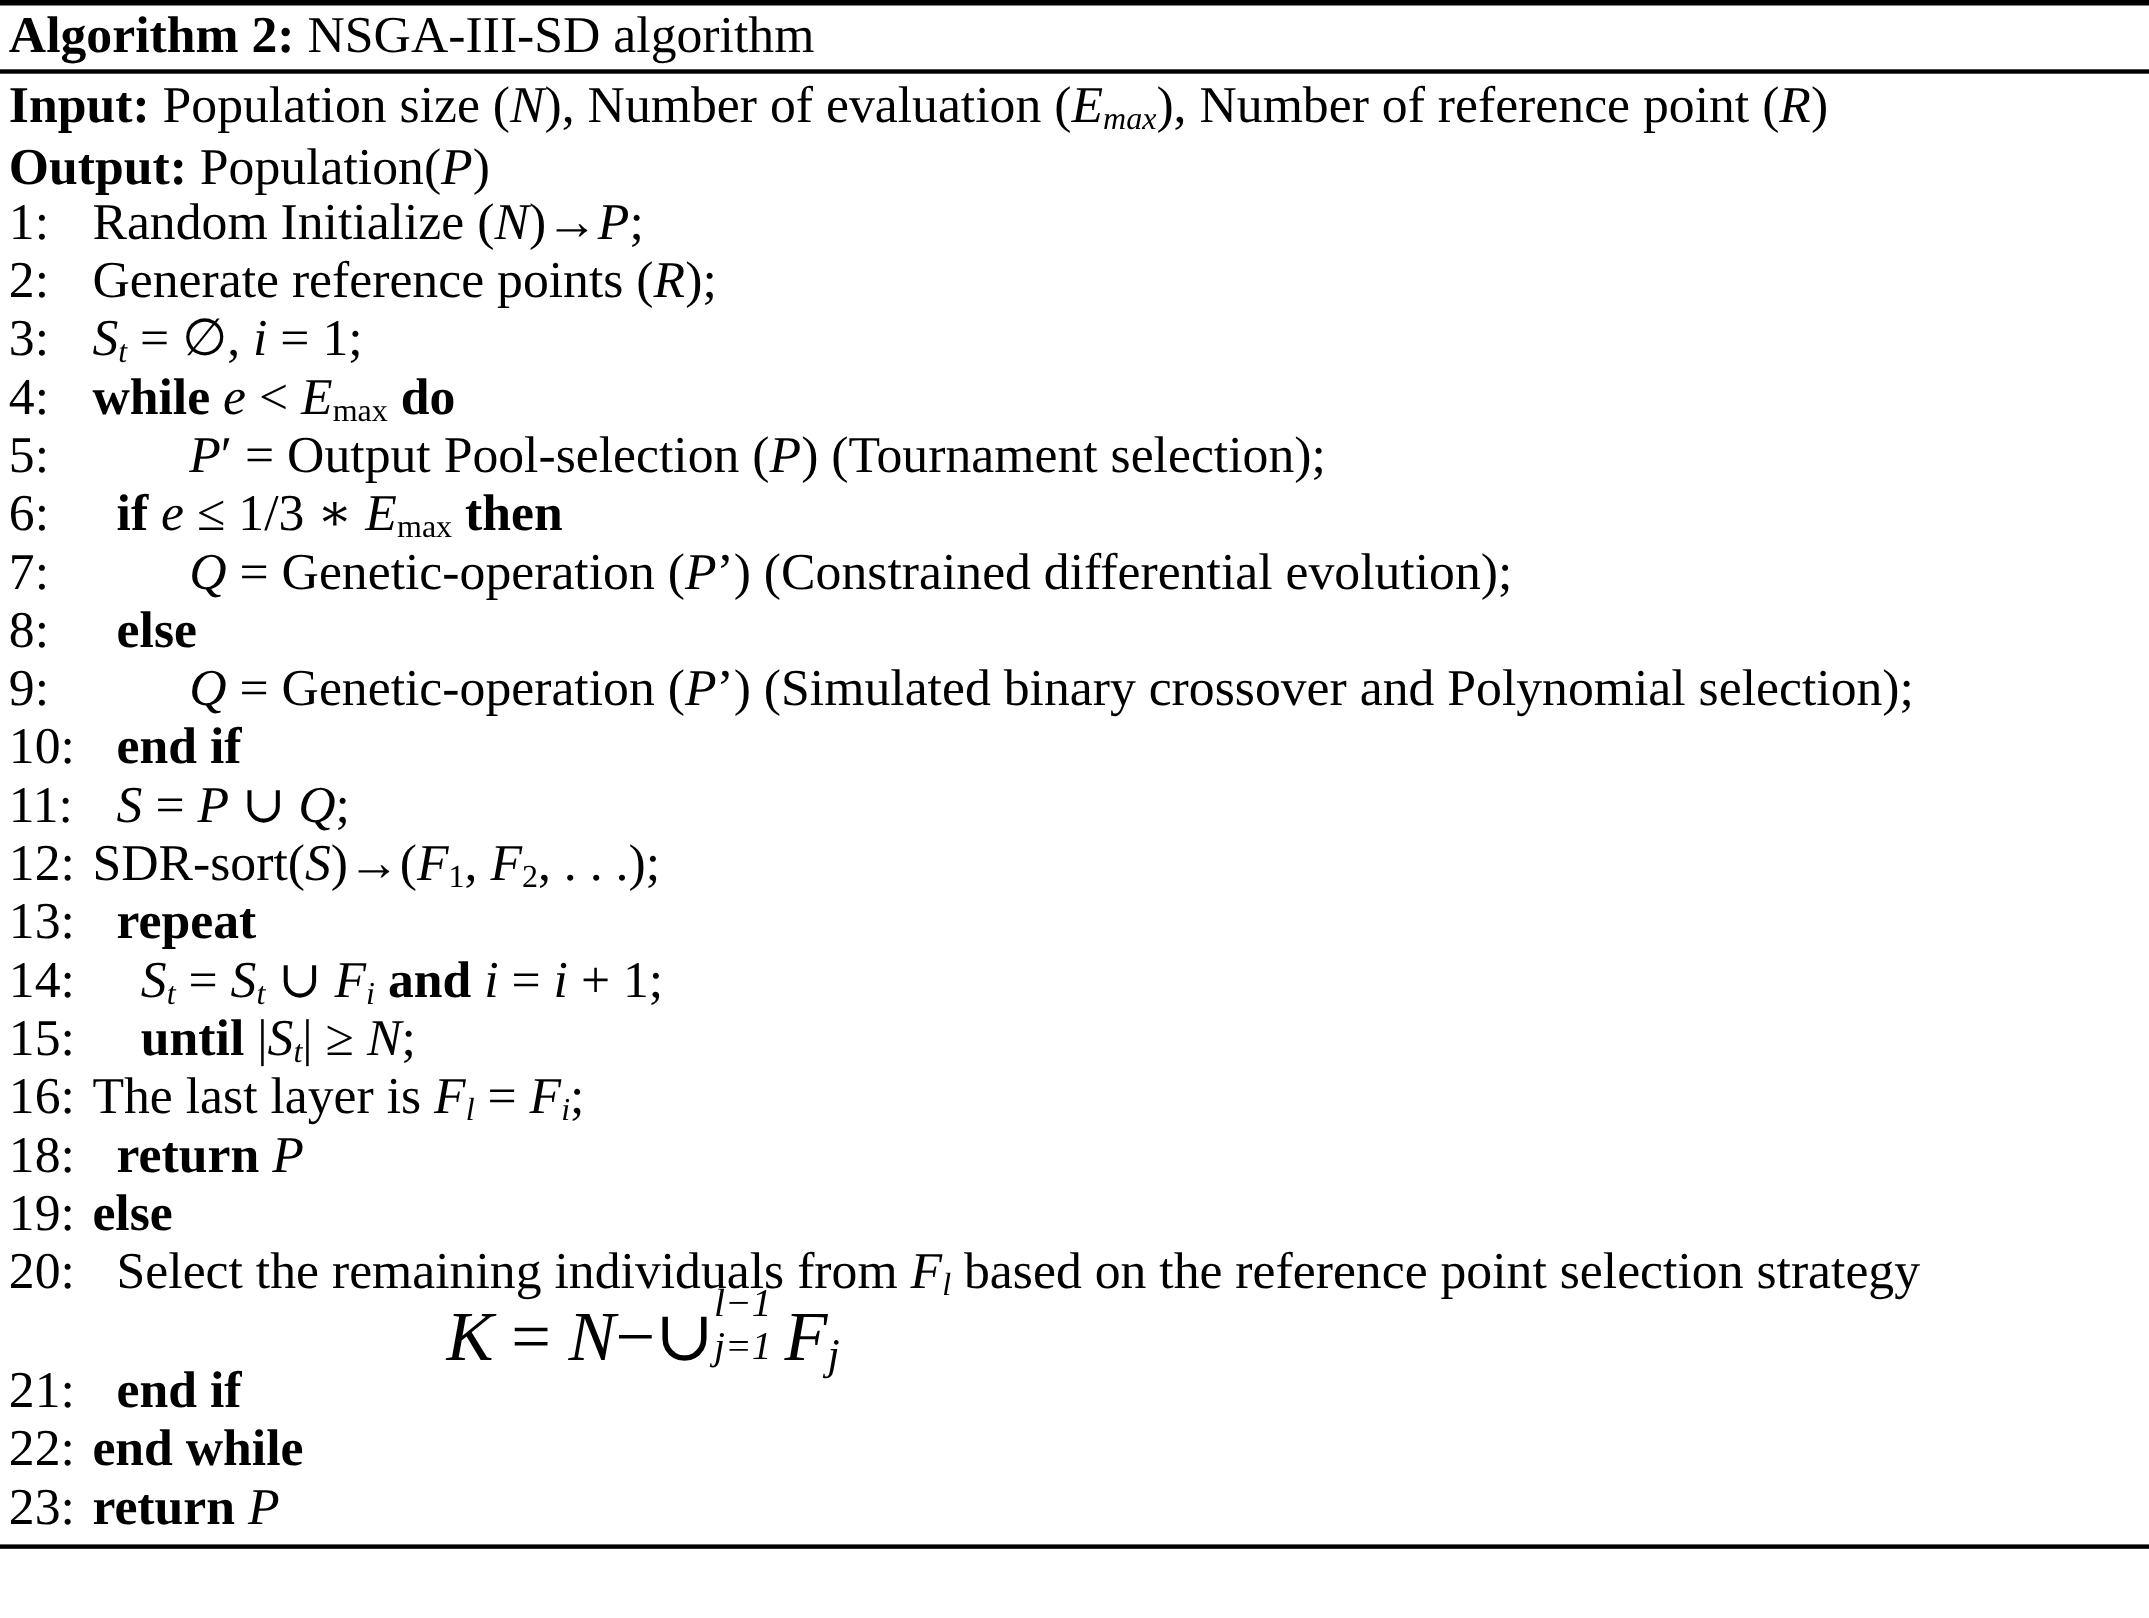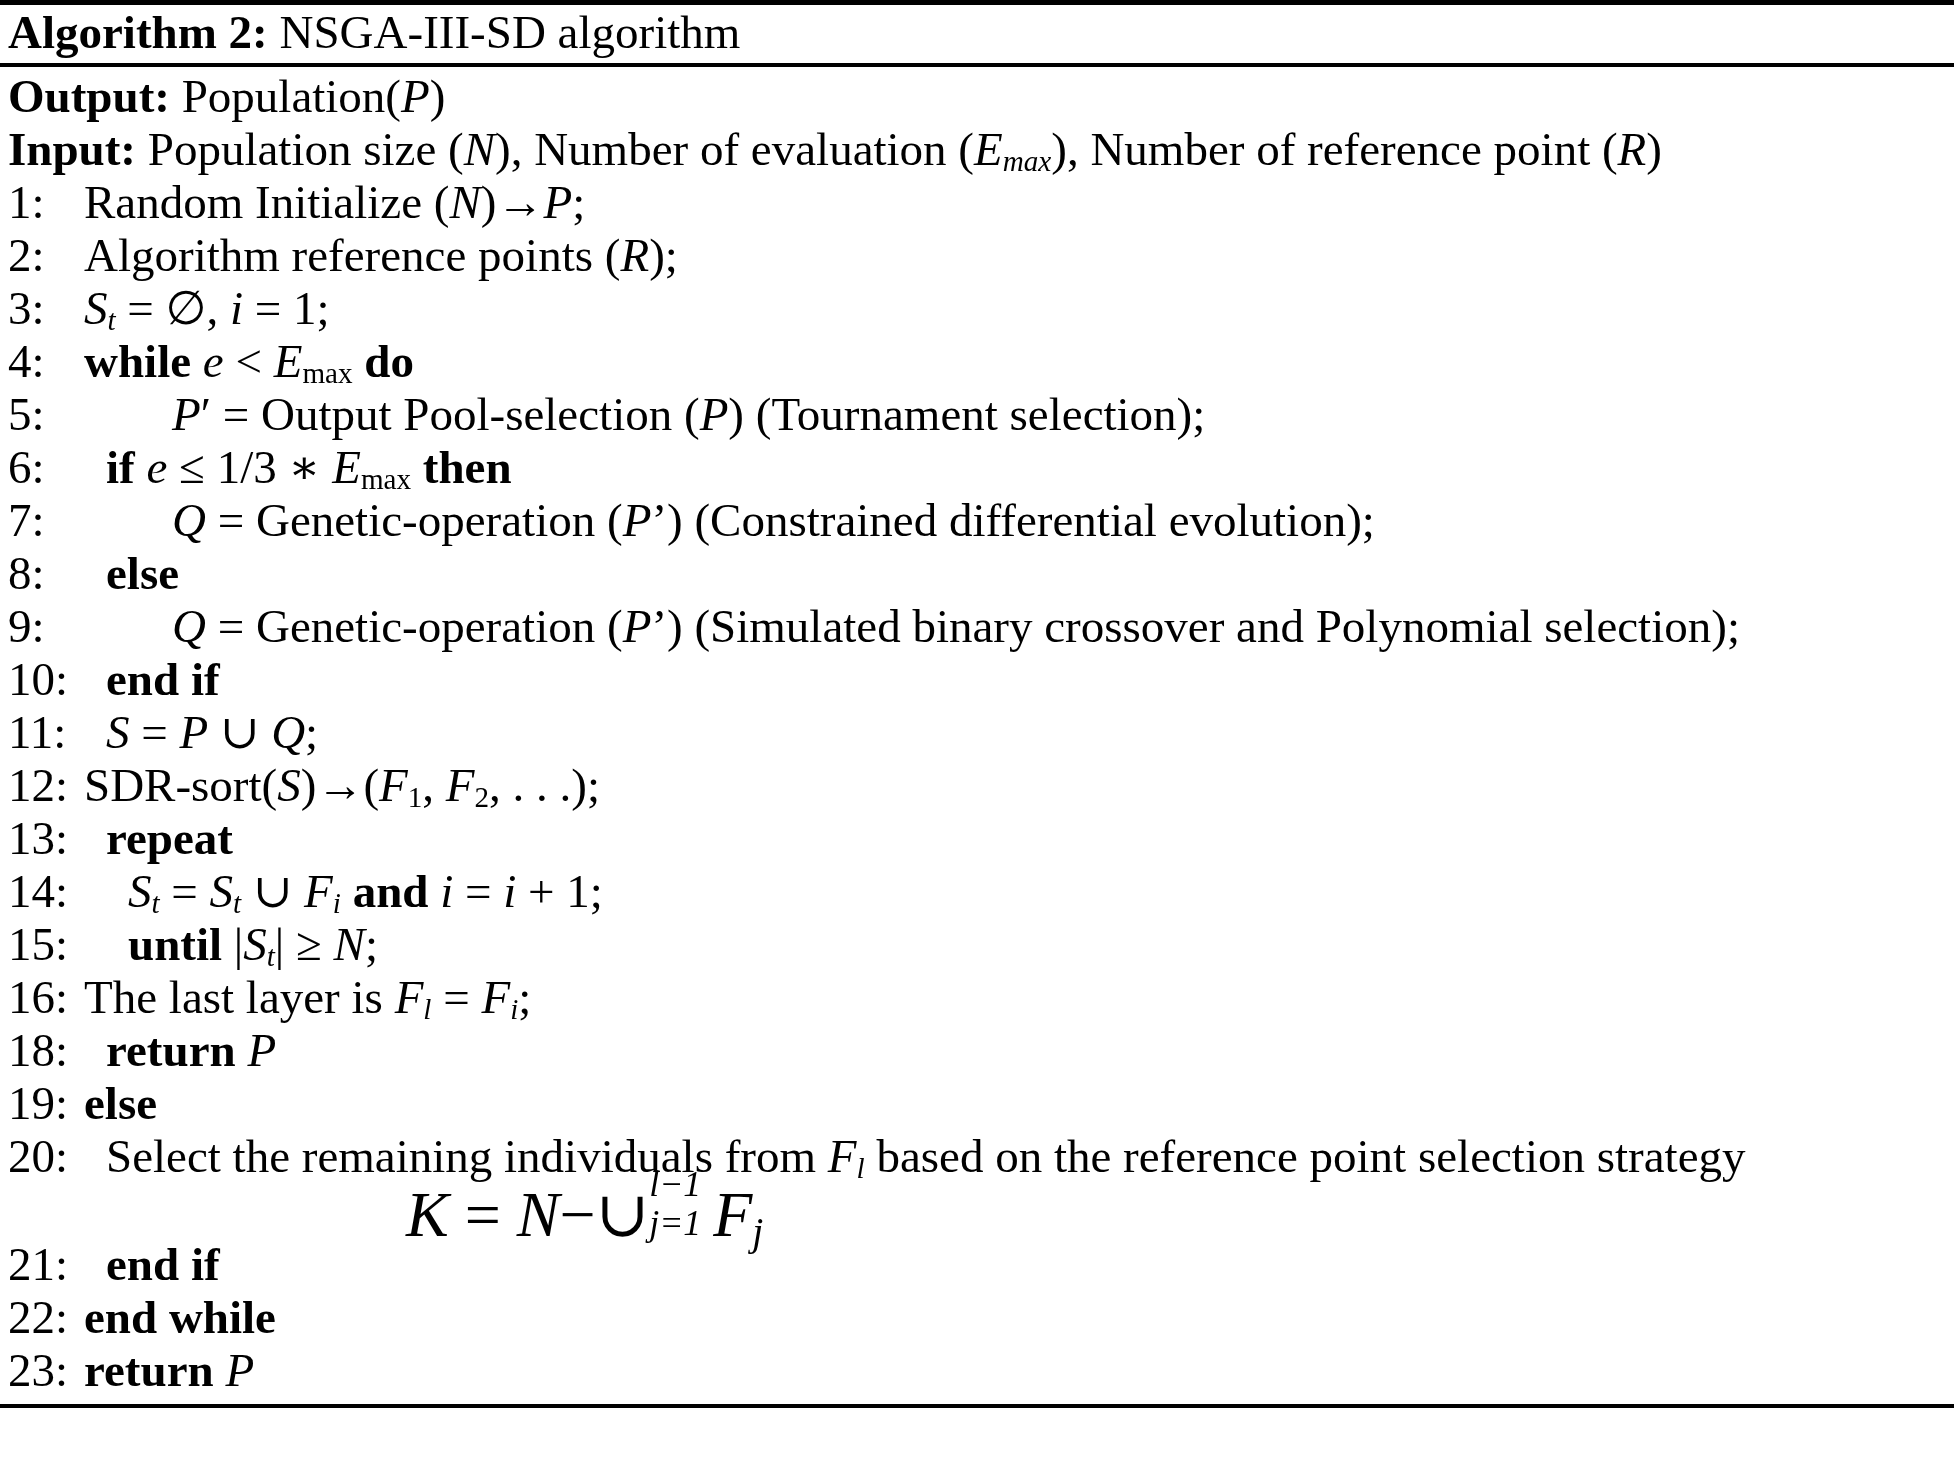--- a/index.html
+++ b/index.html
@@ -130,37 +130,37 @@
   <div class="rule-top"></div>
 
   <div class="title-row">
     <span class="kw">Algorithm 2:</span>
     <span>NSGA-III-SD algorithm</span>
   </div>
 
   <div class="rule-mid"></div>
 
   <div class="io-row">
+    <span class="kw">Input:</span>
+    <span>Population size (</span><span class="var">N</span><span>), Number of evaluation (</span><span class="var">E</span><sub class="sm">max</sub><span>), Number of reference point (</span><span class="var">R</span><span>)</span>
+  </div>
+
+  <div class="io-row">
     <span class="kw">Output:</span>
     <span>Population(</span><span class="var">P</span><span>)</span>
   </div>
 
-  <div class="io-row">
-    <span class="kw">Input:</span>
-    <span>Population size (</span><span class="var">N</span><span>), Number of evaluation (</span><span class="var">E</span><sub class="sm">max</sub><span>), Number of reference point (</span><span class="var">R</span><span>)</span>
-  </div>
-
   <div class="steps" id="steps-container">
       <div class="step">
         <div class="num">1:</div>
         <div class="body ind1"><span>Random Initialize (</span><span class="var">N</span><span>)→</span><span class="var">P</span><span>;</span></div>
       </div>
       <div class="step">
         <div class="num">2:</div>
-        <div class="body ind1"><span>Algorithm reference points (</span><span class="var">R</span><span>);</span></div>
+        <div class="body ind1"><span>Generate reference points (</span><span class="var">R</span><span>);</span></div>
       </div>
       <div class="step">
         <div class="num">3:</div>
         <div class="body ind1"><span class="var">S</span><sub class="sm">t</sub><span> = ∅, </span><span class="var">i</span><span> = 1;</span></div>
       </div>
       <div class="step">
         <div class="num">4:</div>
         <div class="body ind1"><span class="kw">while</span><span> </span><span class="var">e</span><span> &lt; </span><span class="var">E</span><sub class="rm">max</sub><span> </span><span class="kw">do</span></div>
       </div>
       <div class="step">

